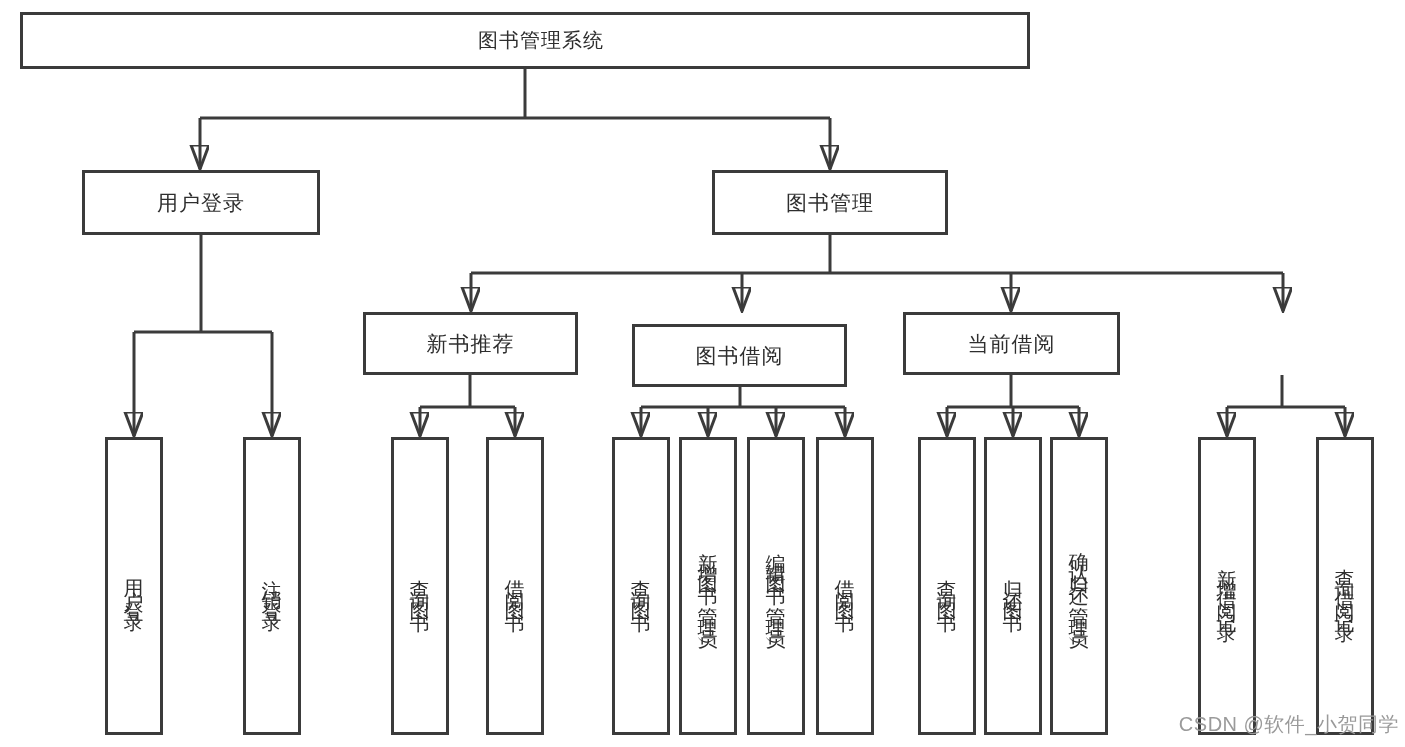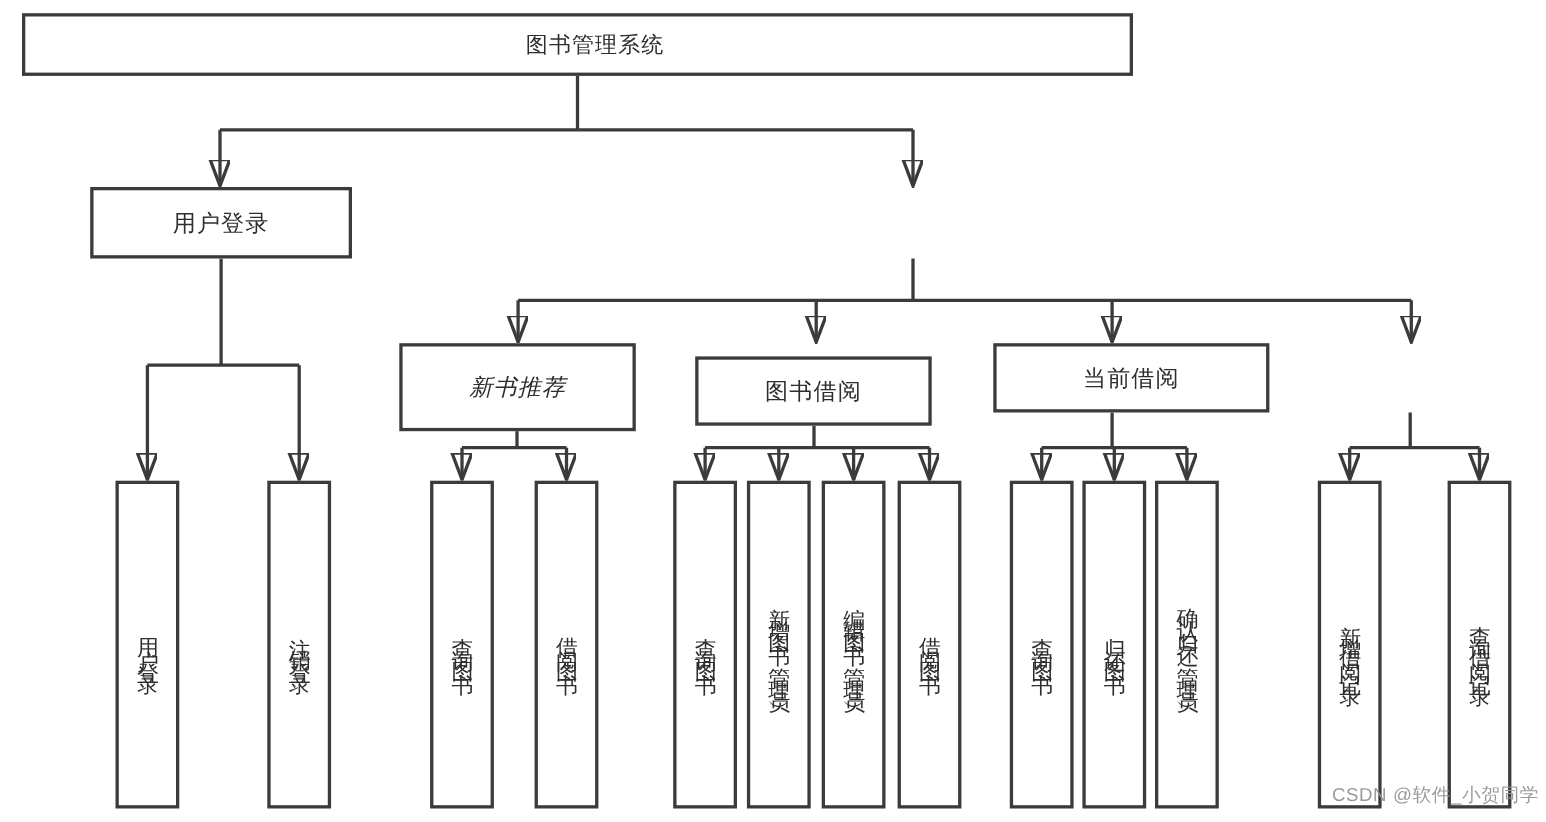--- a/index.html
+++ b/index.html
@@ -47,21 +47,21 @@
     writing-mode: vertical-rl;
     text-orientation: mixed;
     text-align: center;
     line-height: 52px;
     font-size: 20px;
     letter-spacing: 11px;
   }
   .watermark {
     position: absolute;
     z-index: 10;
-    font-size: 17px;
+    font-size: 20px;
     color: var(--watermark);
     letter-spacing: 0.5px;
     white-space: nowrap;
     right: 6px;
     top: 711px;
   }
 </style>
 </head>
 <body>
 
@@ -125,24 +125,25 @@
       <path d="M1282 375 V407"></path>
       <path d="M1227 407 H1345"></path>
       <path d="M1227 407 V436" marker-end="url(#ah)"></path>
       <path d="M1345 407 V436" marker-end="url(#ah)"></path>
     </g>
   </svg>
 
   <div class="box lvl1" style="left:20px; top:12px; width:1010px; height:57px;padding-left:32px;">图书管理系统</div>
 
   <div class="box lvl2" style="left:82px; top:170px; width:238px; height:65px;">用户登录</div>
+  <div class="box lvl2" style="left:712px; top:170px; width:236px; height:65px;">图书管理</div>
 
-  <div class="box lvl3" style="left:363px; top:312px; width:215px; height:80px;font-style:italic;">新书推荐</div>
+  <div class="box lvl3" style="left:363px; top:312px; width:215px; height:63px;">新书推荐</div>
   <div class="box lvl3" style="left:632px; top:312px; width:215px; height:63px;margin-top:12px;">图书借阅</div>
-  <div class="box lvl3" style="left:903px; top:312px; width:251px; height:63px;">当前借阅</div>
+  <div class="box lvl3" style="left:903px; top:312px; width:217px; height:63px;">当前借阅</div>
 
   <div class="box lvl4" style="left:105px; top:437px; width:58px; height:298px;">用户登录</div>
   <div class="box lvl4" style="left:243px; top:437px; width:58px; height:298px;">注销登录</div>
 
   <div class="box lvl4" style="left:391px; top:437px; width:58px; height:298px;">查询图书</div>
   <div class="box lvl4" style="left:486px; top:437px; width:58px; height:298px;">借阅图书</div>
 
   <div class="box lvl4" style="left:612px; top:437px; width:58px; height:298px;">查询图书</div>
   <div class="box lvl4" style="left:679px; top:437px; width:58px; height:298px;">新增图书（管理员）</div>
   <div class="box lvl4" style="left:747px; top:437px; width:58px; height:298px;">编辑图书（管理员）</div>

